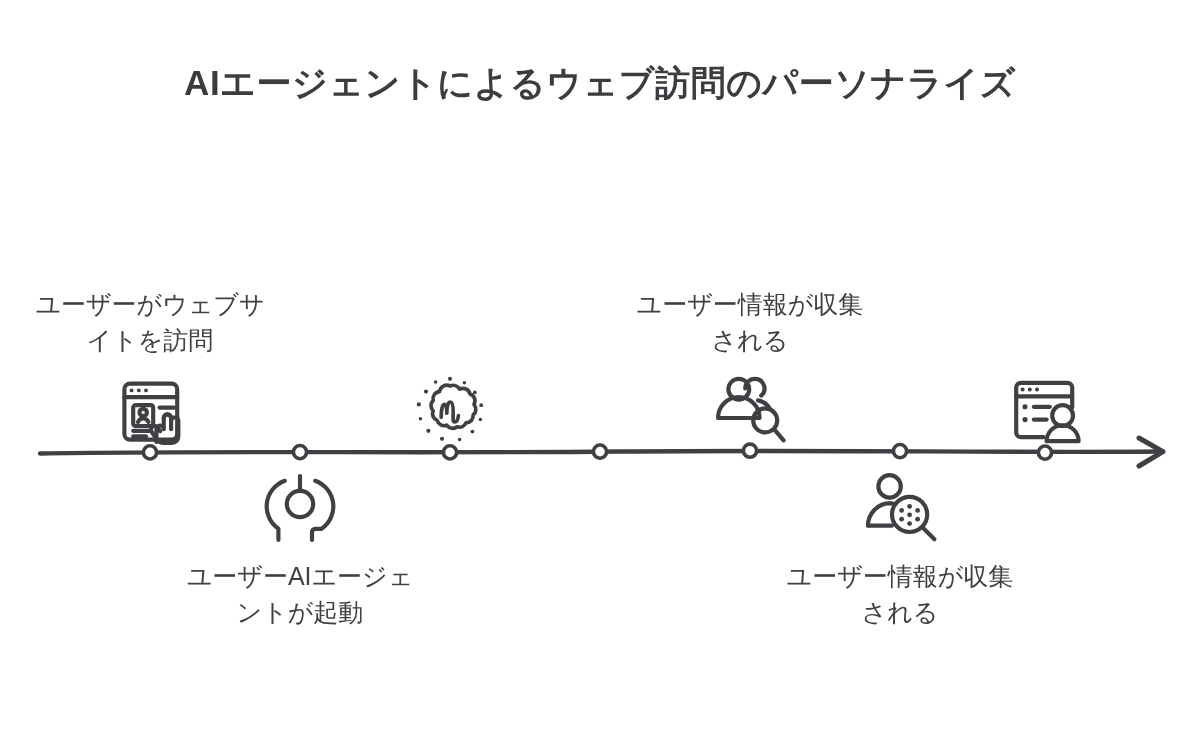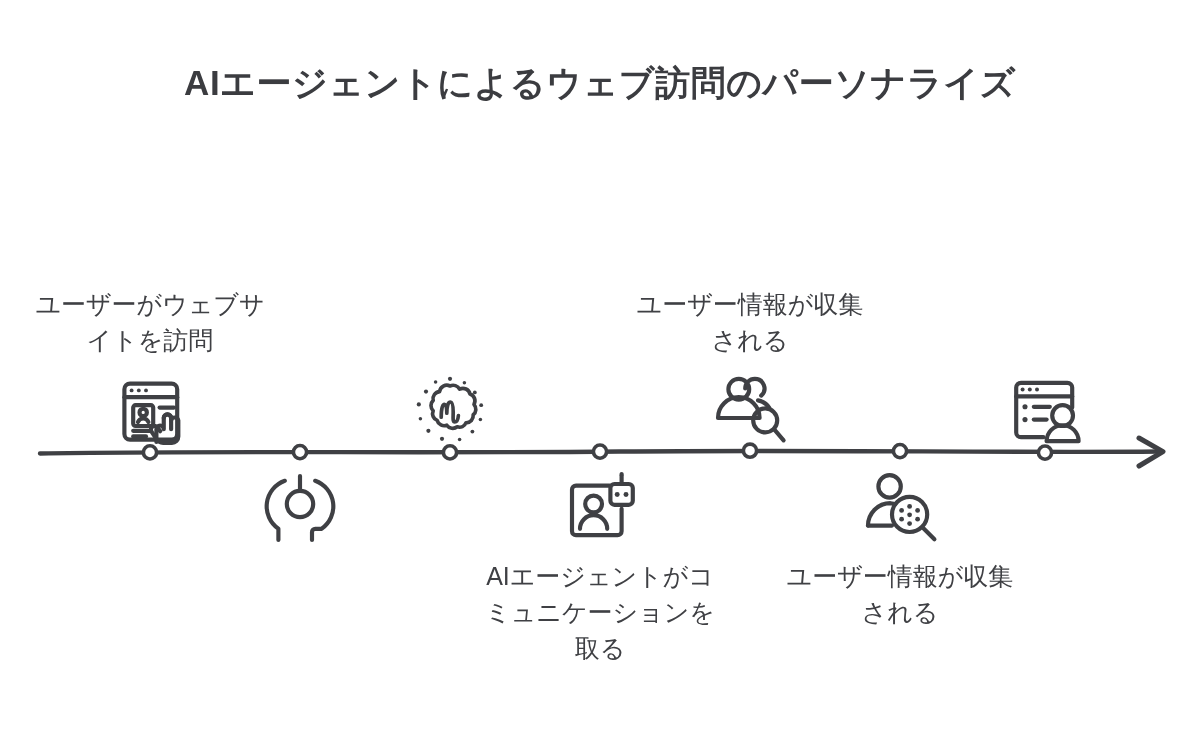--- a/index.html
+++ b/index.html
@@ -153,20 +153,21 @@
     <div class="step-icon">
       <svg viewBox="0 0 100 100">
         <g class="ico">
           <circle cx="50" cy="45" r="16.5"></circle>
           <path d="M50,28.5 V10"></path>
           <path d="M31,16 a34,34 0 0 0 -8,60 v14"></path>
           <path d="M69,16 a34,34 0 0 1 8,60 h-8 a4,4 0 0 0 -4,4 v10"></path>
         </g>
       </svg>
     </div>
+    <div class="step-label">ユーザーAIエージェントが起動</div>
   </div>
 
   <div class="step above" style="left:450px;">
     <div class="step-icon">
       <svg viewBox="0 0 100 100">
         <g class="ico" style="stroke-width:4.6">
           <path d="M50,20
                    a9,9 0 0 1 12,4
                    a9,9 0 0 1 13,6
                    a9,9 0 0 1 5,13
@@ -193,39 +194,20 @@
           <circle cx="88" cy="62" r="2.2"></circle>
           <circle cx="23" cy="76" r="2.6"></circle>
           <circle cx="78" cy="77" r="2.4"></circle>
           <circle cx="40" cy="86" r="2.6"></circle>
           <circle cx="62" cy="87" r="2.2"></circle>
         </g>
       </svg>
     </div>
   </div>
 
-  <div class="step below" style="left:600px;">
-    <div class="step-icon">
-      <svg viewBox="0 0 100 100">
-        <g class="ico">
-          <path d="M62,22 h-42 a5,5 0 0 0 -5,5 v52 a5,5 0 0 0 5,5 h52 a5,5 0 0 0 5,-5 v-28"></path>
-          <circle cx="42" cy="45" r="10.5"></circle>
-          <path d="M25,76 a17,17 0 0 1 34,0"></path>
-          <path d="M68,20 h18 a5,5 0 0 1 5,5 v16 a5,5 0 0 1 -5,5 h-18 a5,5 0 0 1 -5,-5 v-16 a5,5 0 0 1 5,-5 z"></path>
-          <path d="M77,20 V9"></path>
-        </g>
-        <g class="ico-fill">
-          <circle cx="71.5" cy="33" r="3.1"></circle>
-          <circle cx="82.5" cy="33" r="3.1"></circle>
-          <circle cx="77" cy="7.5" r="2.6"></circle>
-        </g>
-      </svg>
-    </div>
-    <div class="step-label">AIエージェントがコミュニケーションを取る</div>
-  </div>
 
   <div class="step above" style="left:750px;">
     <div class="step-label">ユーザー情報が収集される</div>
     <div class="step-icon">
       <svg viewBox="0 0 100 100">
         <g class="ico">
           <path d="M44,23 a12,12 0 0 1 12,-12 a12,12 0 0 1 8,21"></path>
           <path d="M60,38 a22,22 0 0 1 14,9"></path>
           <circle cx="36" cy="24" r="13"></circle>
           <path d="M10,60 a26,26 0 0 1 52,0 z"></path>

